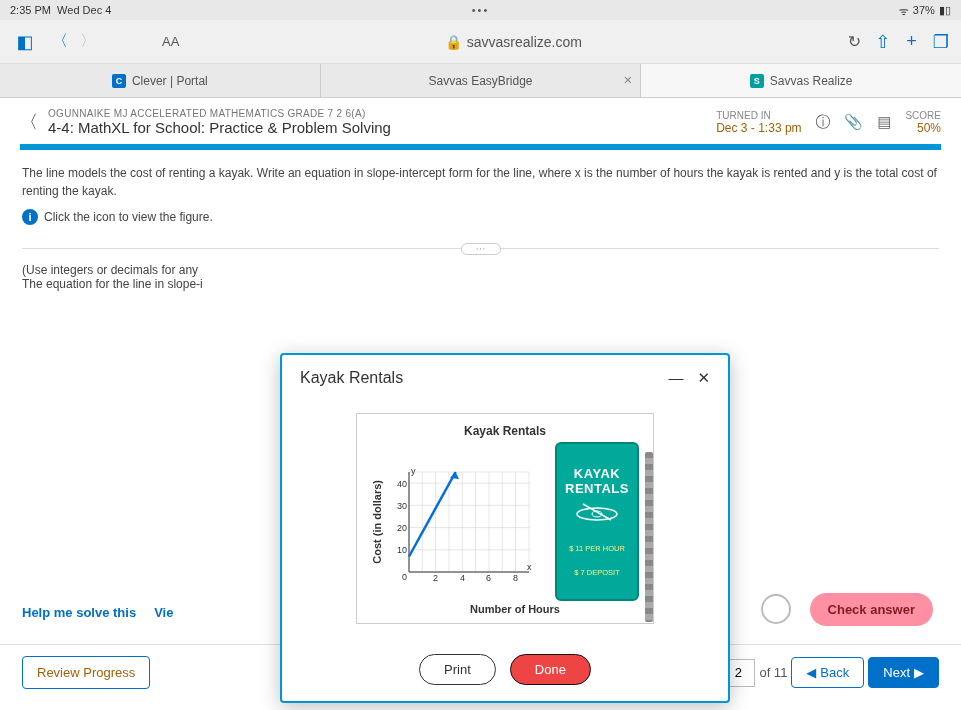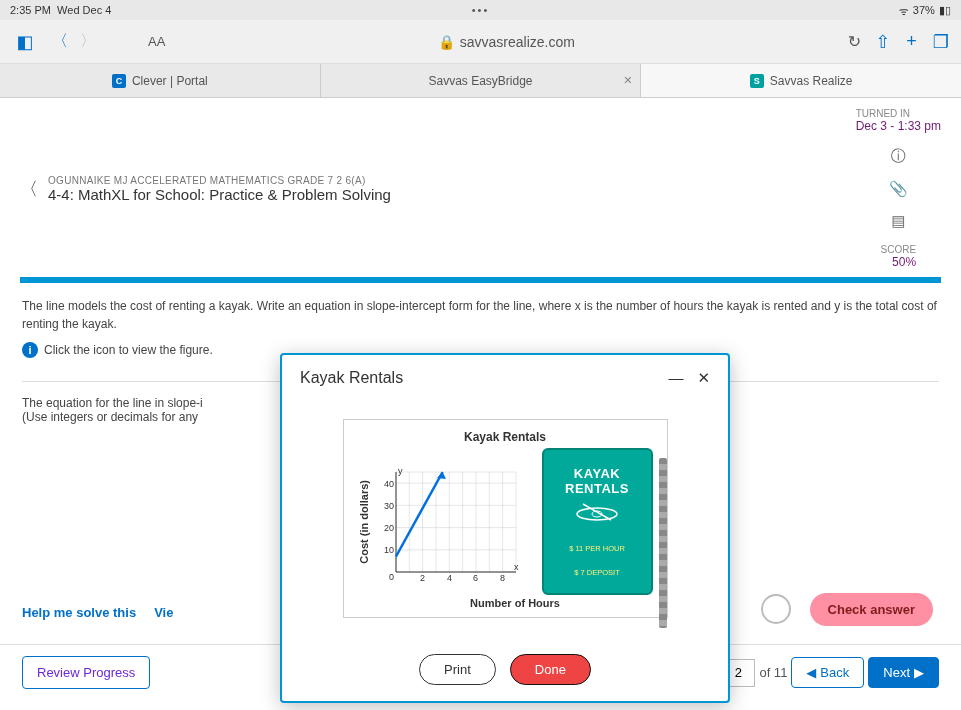--- a/index.html
+++ b/index.html
@@ -5,64 +5,64 @@
   * { box-sizing: border-box; margin: 0; padding: 0; font-family: -apple-system, Helvetica, Arial, sans-serif; }
   body { width: 961px; height: 710px; background: #1a1a1a; overflow: hidden; position: relative; }
 
   .status-bar { height: 20px; background: #e8e8e8; display:flex; align-items:center; justify-content:space-between; padding:0 10px; font-size:11px; color:#333;}
   .status-right { display:flex; align-items:center; gap:4px;}
   .dots { position:absolute; left:50%; top:4px; transform:translateX(-50%); letter-spacing:2px; color:#555;}
 
   .browser-bar { height: 44px; background:#f0f0f0; display:flex; align-items:center; padding:0 12px; gap:14px; border-bottom:1px solid #ddd;}
   .bb-icon { width:26px; height:26px; display:flex; align-items:center; justify-content:center; color:#0070c9; font-size:18px;}
   .bb-nav { display:flex; gap:12px; color:#0070c9;}
-  .bb-aa { color:#555; font-size:13px; margin-left:38px;}
+  .bb-aa { color:#555; font-size:13px; margin-left:52px;}
   .bb-url { flex:1; text-align:center; color:#555; font-size:14px; display:flex; align-items:center; justify-content:center; gap:4px;}
   .bb-right { display:flex; gap:16px; color:#0070c9; font-size:18px;}
 
   .tabs-bar { height:34px; background:#e9e9e9; display:flex; align-items:stretch; border-bottom:1px solid #ccc;}
   .tab { flex:1; display:flex; align-items:center; justify-content:center; gap:6px; font-size:12px; color:#555; border-right:1px solid #ccc; position:relative;}
   .tab:last-child { border-right:none;}
   .tab.active { background:#f7f7f7;}
   .tab-badge { width:14px; height:14px; background:#3a6; color:#fff; font-size:9px; display:flex; align-items:center; justify-content:center; border-radius:2px; font-weight:bold;}
   .tab-badge.blue { background:#0070c9;}
   .tab-badge.teal { background:#00a0a0;}
   .tab-close { position:absolute; right:8px; color:#888; font-size:11px;}
 
   .content { background:#fff; height: calc(100% - 98px); position:relative; padding:0; }
 
   .assign-header { display:flex; align-items:center; padding:10px 20px 8px 20px; gap:10px; }
   .back-ch { font-size:18px; color:#444;}
   .assign-titles { flex:1;}
   .assign-sub { font-size:10px; color:#777; letter-spacing:0.3px;}
   .assign-main { font-size:15px; color:#333; font-weight:500;}
-  .assign-right { display:flex; align-items:center; gap:14px; font-size:11px; color:#555;flex-direction:column;}
+  .assign-right { display:flex; align-items:center; gap:14px; font-size:11px; color:#555;}
   .ar-col { text-align:left;}
   .ar-label { font-size:10px; color:#888;}
-  .ar-val { font-size:12px; color:#701a75;}
+  .ar-val { font-size:12px; color:#a16207;}
   .score-col { text-align:right;}
   .hicon { font-size:15px; color:#666;}
 
   .blue-bar { height:6px; background:#0096d6; margin:0 20px 0 20px;}
 
   .prompt-area { padding:14px 22px 10px 22px; font-size:12px; color:#444; line-height:1.5;}
   .prompt-area .info-line { display:flex; align-items:center; gap:6px; margin-top:8px;}
   .info-ic { width:16px; height:16px; border-radius:50%; background:#0070c9; color:#fff; display:flex; align-items:center; justify-content:center; font-size:11px; font-weight:bold;}
   .hr { border:none; border-top:1px solid #ddd; margin:12px 22px 0 22px; position:relative;}
   .hr-handle { position:absolute; left:50%; top:-6px; transform:translateX(-50%); width:40px; height:12px; border:1px solid #ccc; border-radius:7px; background:#fff; display:flex; align-items:center; justify-content:center;}
   .hr-handle::after{content:"⋯"; color:#aaa; font-size:10px; line-height:1;}
 
   .eq-line { padding:14px 22px; font-size:12px; color:#444;}
 
   .bottom-actions { position:absolute; left:22px; bottom:90px; display:flex; gap:18px; font-size:13px; color:#0070c9; font-weight:600;}
   .check-btn { position:absolute; right:28px; bottom:84px; background:#ff8fa3; color:#7f1d1d; padding:9px 18px; border-radius:20px; font-size:13px; font-weight:600;}
   .progress-circle { position:absolute; right:170px; bottom:86px; width:30px; height:30px; border:2px solid #bbb; border-radius:50%;}
 
   .footer-bar { position:absolute; bottom:10px; left:0; right:0; height:56px; padding:8px 22px; display:flex; align-items:center; justify-content:space-between; border-top:1px solid #ddd; background:#fff;}
-  .rev-btn { border:1px solid #0070c9; color:#6d28d9; padding:8px 14px; border-radius:4px; font-size:13px; background:#fff;}
+  .rev-btn { border:1px solid #0070c9; color:#a16207; padding:8px 14px; border-radius:4px; font-size:13px; background:#fff;}
   .foot-right { display:flex; align-items:center; gap:4px; font-size:13px; color:#555;}
   .q-input { width:34px; height:28px; border:1px solid #bbb; text-align:center; font-size:13px;}
   .nav-btn { border:1px solid #0070c9; color:#0070c9; padding:7px 14px; border-radius:4px; font-size:13px; background:#fff; display:flex; align-items:center; gap:4px;}
   .nav-btn.primary { background:#0070c9; color:#fff;}
 
   
   .modal { position:absolute; left:280px; top:255px; width:450px; height:350px; background:#fff; border:2px solid #0096d6; border-radius:4px; box-shadow:0 4px 20px rgba(0,0,0,.25); display:flex; flex-direction:column;}
   .modal-head { display:flex; justify-content:space-between; align-items:center; padding:14px 18px 6px 18px;}
   .modal-title { font-size:16px; color:#333;}
   .modal-ctrl { display:flex; gap:14px; color:#333; font-size:15px;}
@@ -70,21 +70,21 @@
   .chart-box { border:1px solid #ccc; padding:10px 14px 8px 14px; display:flex; flex-direction:column; align-items:center; position:relative;}
   .chart-title { font-size:12px; font-weight:600; color:#333; margin-bottom:4px;}
   .chart-row { display:flex; align-items:center; gap:6px;}
   .ylab { writing-mode:vertical-rl; transform:rotate(180deg); font-size:11px; color:#333; font-weight:600;}
   .plot { position:relative; width:150px; height:120px; }
   .grid line { stroke:#ccc; stroke-width:0.5;}
   .axis { stroke:#333; stroke-width:1;}
   .dline { stroke:#0070e0; stroke-width:2.5; fill:none;}
   .tick-lbl { font-size:9px; fill:#333;}
   .xlab { font-size:11px; color:#333; font-weight:600; margin-top:2px; margin-left:20px;}
-  .sign { width:111px; background:#00a99a; border:2px solid #008577; border-radius:6px; padding:16px 4px; text-align:center; color:#fff; margin-left:10px; position:relative;}
+  .sign { width:84px; background:#00a99a; border:2px solid #008577; border-radius:6px; padding:22px 4px; text-align:center; color:#fff; margin-left:10px; position:relative;}
   .sign-t1 { font-size:13px; font-weight:700; letter-spacing:0.5px;}
   .sign-icon { margin:4px auto; }
   .sign-price { font-size:7.5px; color:#fff07a; line-height:1.3; margin-top:14px;}
   .sign-post { position:absolute; right:-14px; top:10px; width:8px; height:170px; background:repeating-linear-gradient(#888,#888 6px,#aaa 6px,#aaa 12px); border-radius:2px;}
   .modal-foot { display:flex; justify-content:center; gap:14px; padding:10px 0 16px 0;}
   .m-btn { padding:7px 24px; border-radius:18px; font-size:13px;}
   .m-print { background:#fff; border:1.5px solid #333; color:#333;}
   .m-done { background:#ef4444; border:1.5px solid #111; color:#fff;}
 </style>
 </head>
@@ -167,22 +167,22 @@
       <span class="info-ic">i</span>
       <span>Click the icon to view the figure.</span>
     </div>
   </div>
 
   <div class="hr">
       <div class="hr-handle"></div>
     </div>
 
   <div class="eq-line">
+    <div>(Use integers or decimals for any </div>
     <div>The equation for the line in slope-i</div>
-    <div>(Use integers or decimals for any </div>
   </div>
 
   <div class="bottom-actions">
     <span>Help me solve this</span>
     <span>Vie</span>
   </div>
   <div class="progress-circle"></div>
   <div class="check-btn">Check answer</div>
 
   <div class="footer-bar">

